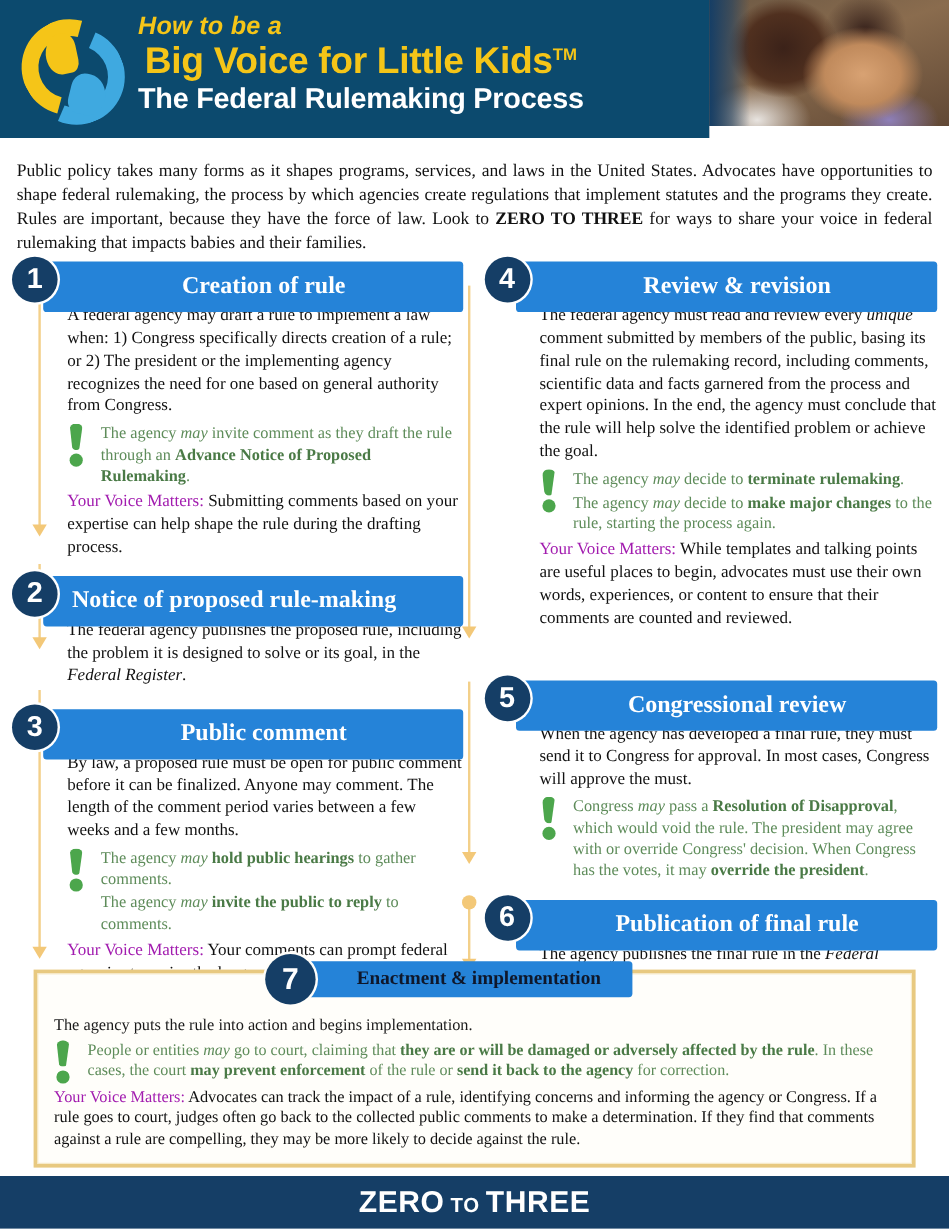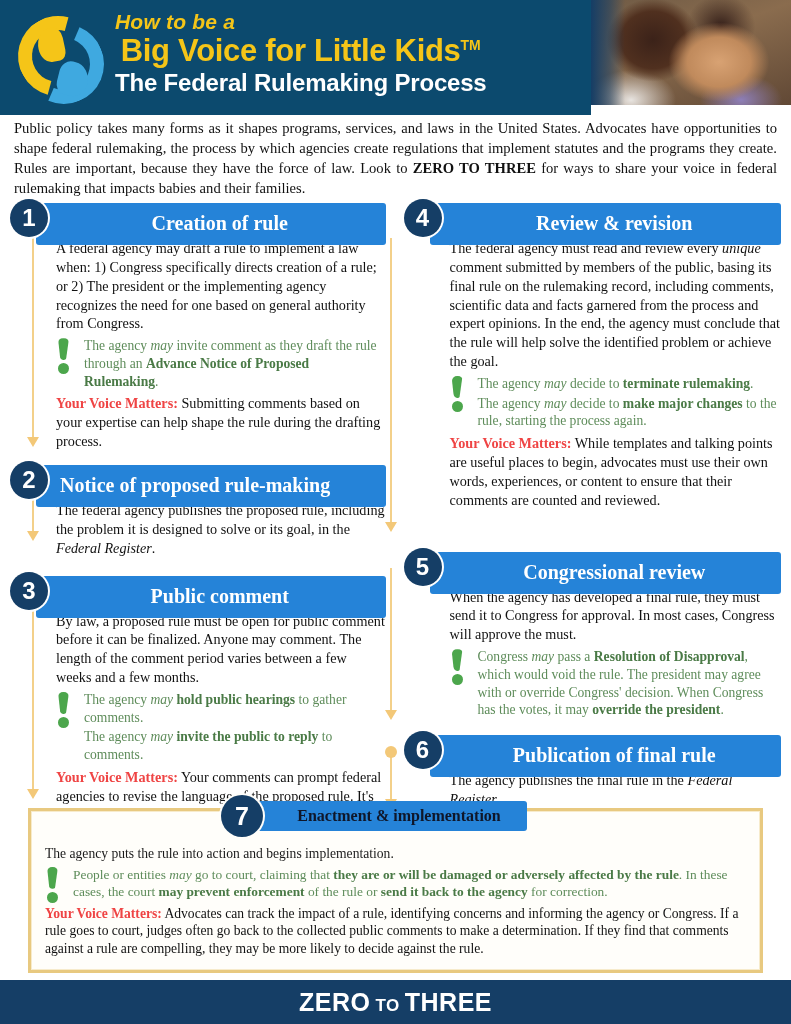--- a/index.html
+++ b/index.html
@@ -96,21 +96,21 @@
     position:absolute;left:0;top:0;width:34px;height:100%;
     background:linear-gradient(to right,#153E66 0%,rgba(21,62,102,.55) 55%,rgba(21,62,102,0) 100%);
   }
   .photo .bot{
     position:absolute;left:0;bottom:0;width:100%;height:10px;
     background:#ffffff;
   }
 
   
   .intro{
-    padding:4px 14px 4px 14px;
+    padding:19px 14px 4px 14px;
     font-size:14.6px;
     line-height:1.37;
     text-align:justify;
     color:#111;
   }
   .intro b{font-weight:bold;}
 
   
   .cols{
     position:relative;
@@ -192,21 +192,21 @@
     line-height:1.3;
     margin-bottom:2px;
   }
   .callout li b{font-weight:bold;color:#4A7A46;}
   .callout li i{font-style:italic;}
 
   .yvm{
     font-size:14.2px;line-height:1.33;color:#111;
     margin-top:2px;
   }
-  .yvm .lbl{color:#ef4444;font-weight:bold;}
+  .yvm .lbl{color:#a21caf;font-weight:normal;}
 
   
   .conn{
     position:absolute;
     width:2px;
     background:#F3D08A;
     z-index:1;
   }
   .conn::after{
     content:"";

